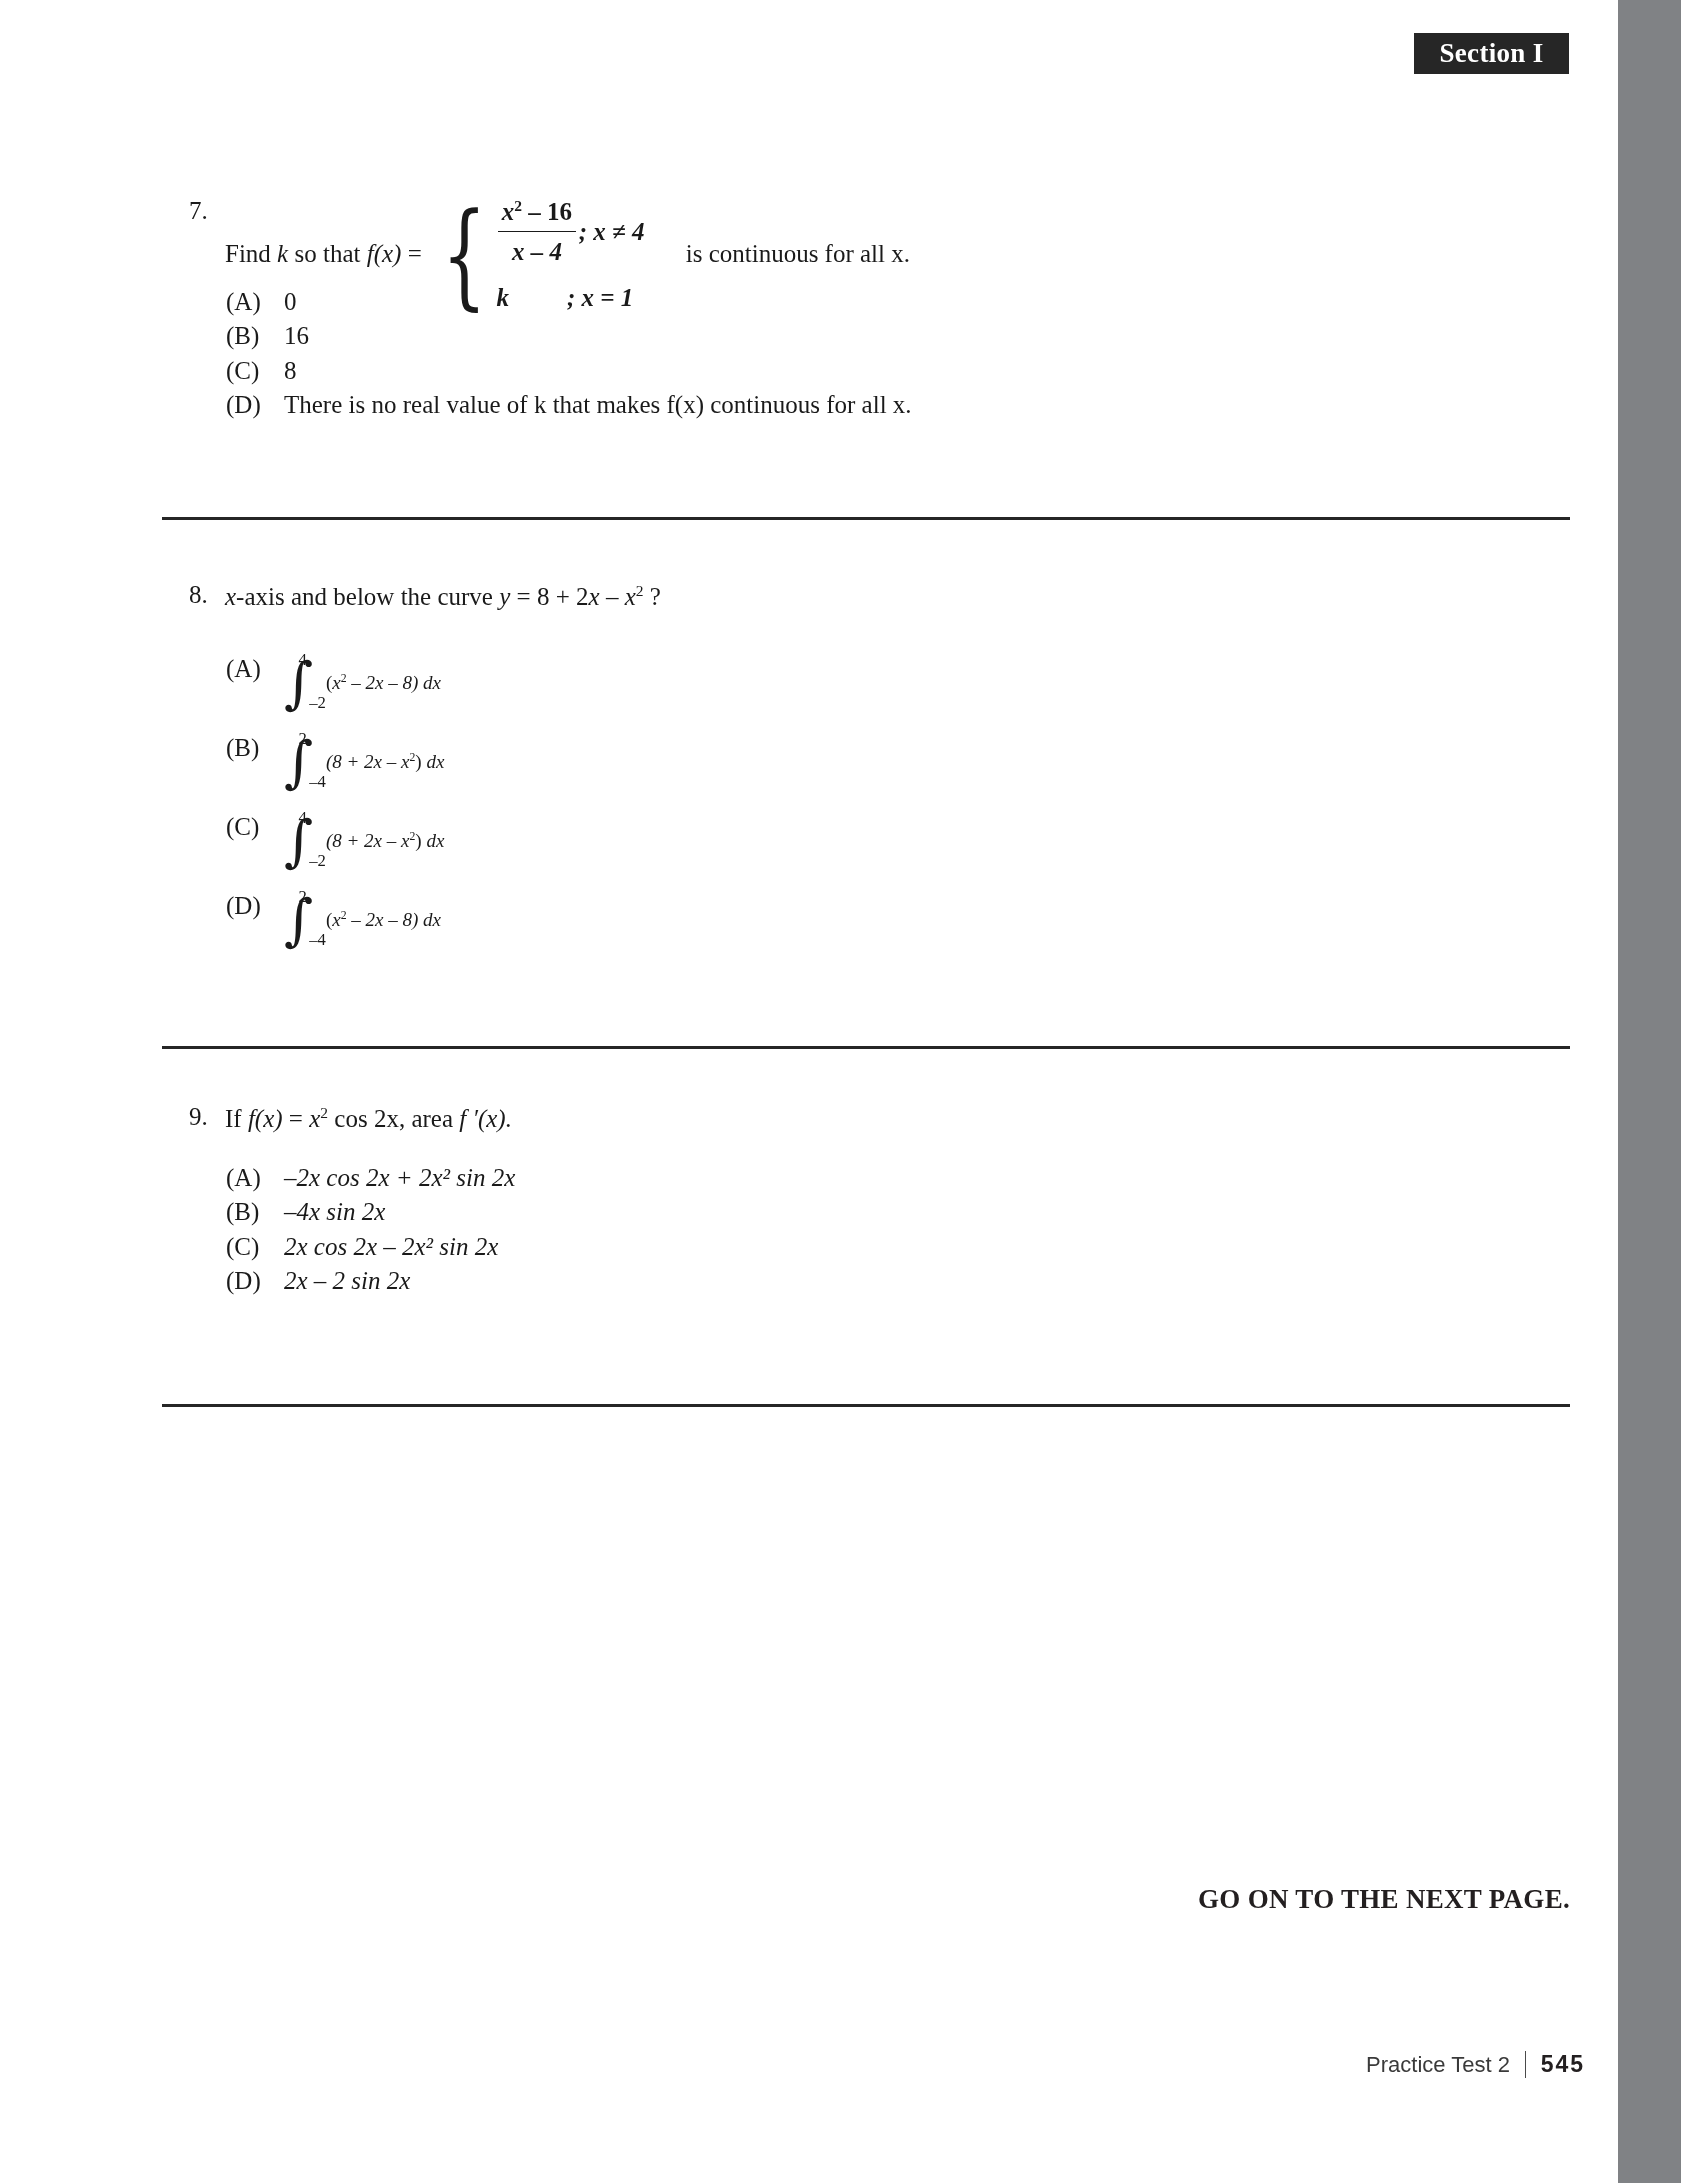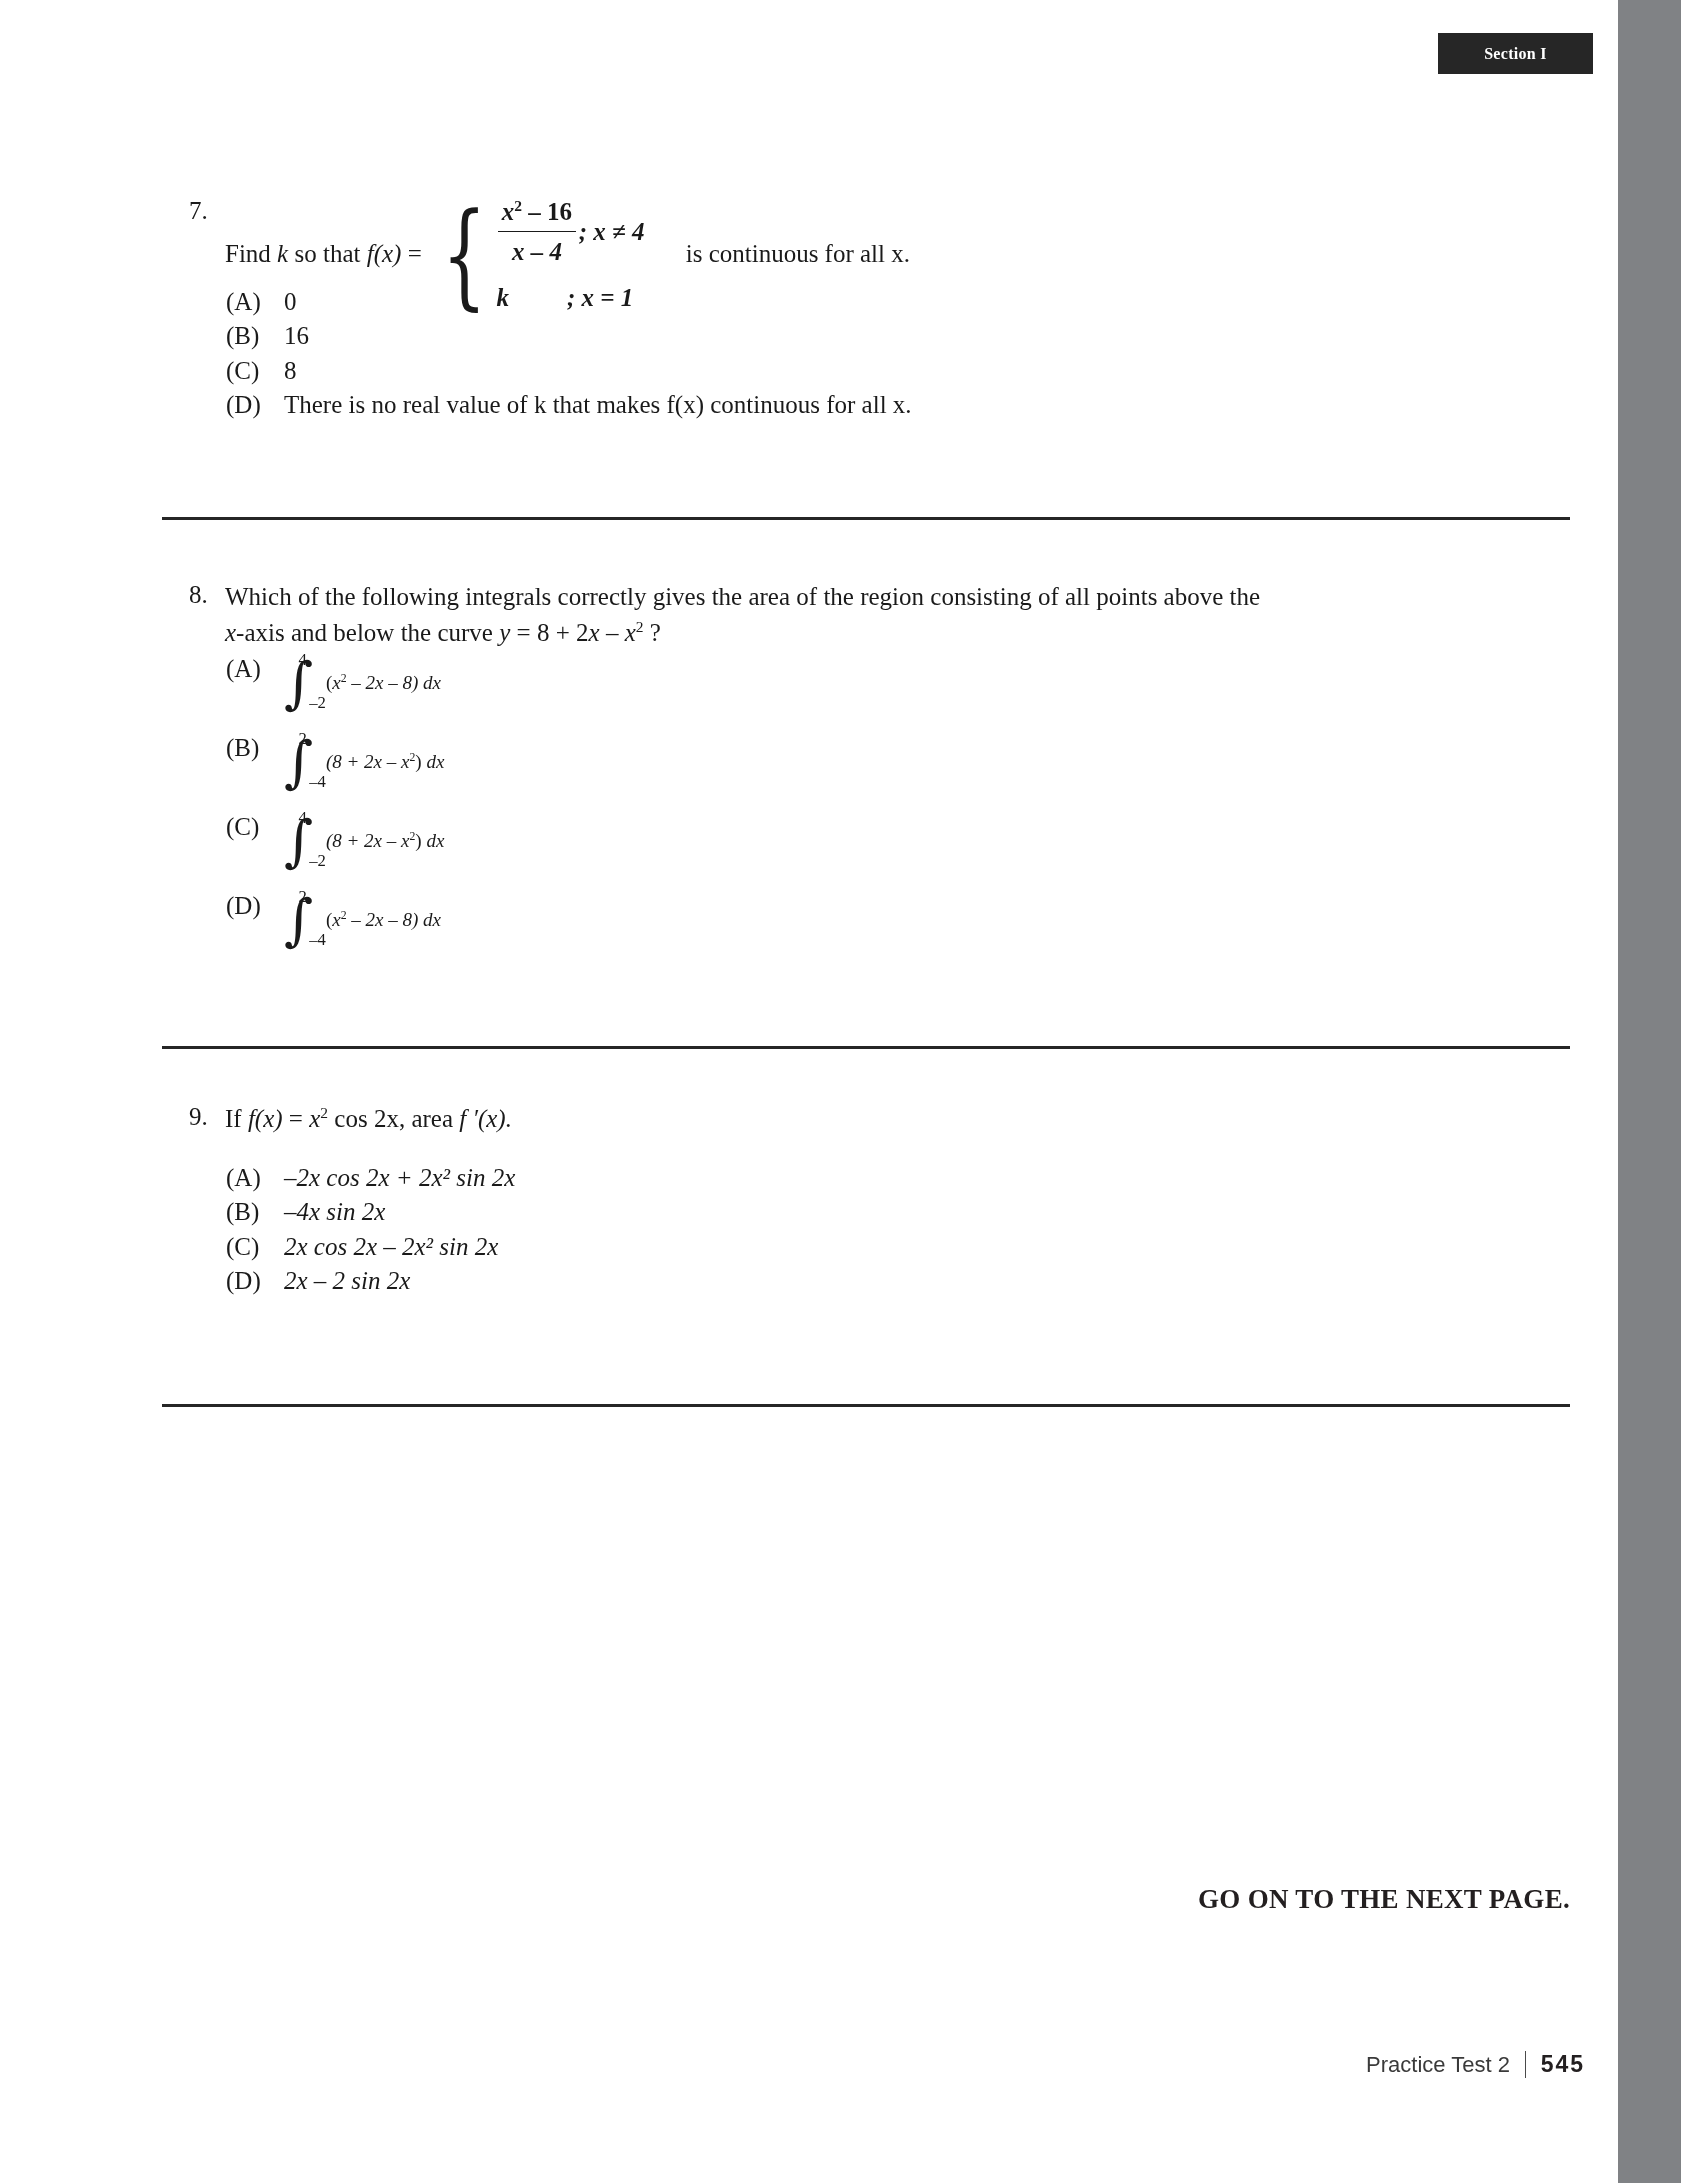--- a/index.html
+++ b/index.html
@@ -30,26 +30,25 @@
   #section-badge {
     position: absolute;
     left: 1414px;
     top: 33px;
     width: 155px;
     height: 41px;
     background: #262626;
     color: #ffffff;
     font-family: "Liberation Serif", serif;
     font-weight: bold;
-    font-size: 16px;
+    font-size: 27px;
     display: flex;
     align-items: center;
     justify-content: center;
     letter-spacing: 0.3px;
-    margin-left: 24px;
   }
 
   
   #content {
     position: absolute;
     left: 0;
     top: 0;
     width: 1618px;
     height: 2183px;
   }
@@ -286,21 +285,20 @@
       </div>
     </div>
   </div>
 
   <div class="rule" style="top:517px;"></div>
 
   <div class="qblock" style="top:579px;">
     <div class="qnum" style="top:0;">8.</div>
 
     <div class="qstem" style="top:0; width:1171px;">
-      <div>Which of the following integrals correctly gives the area of the region consisting of all points above the</div>
       <div>
         <span class="mi">x</span><span>-axis and below the curve</span>
         <span class="mi">y</span>
         <span>= 8 + 2</span><span class="mi">x</span>
         <span>–</span>
         <span class="mi">x</span><sup class="expn">2</sup>
         <span>?</span>
       </div>
     </div>
 

